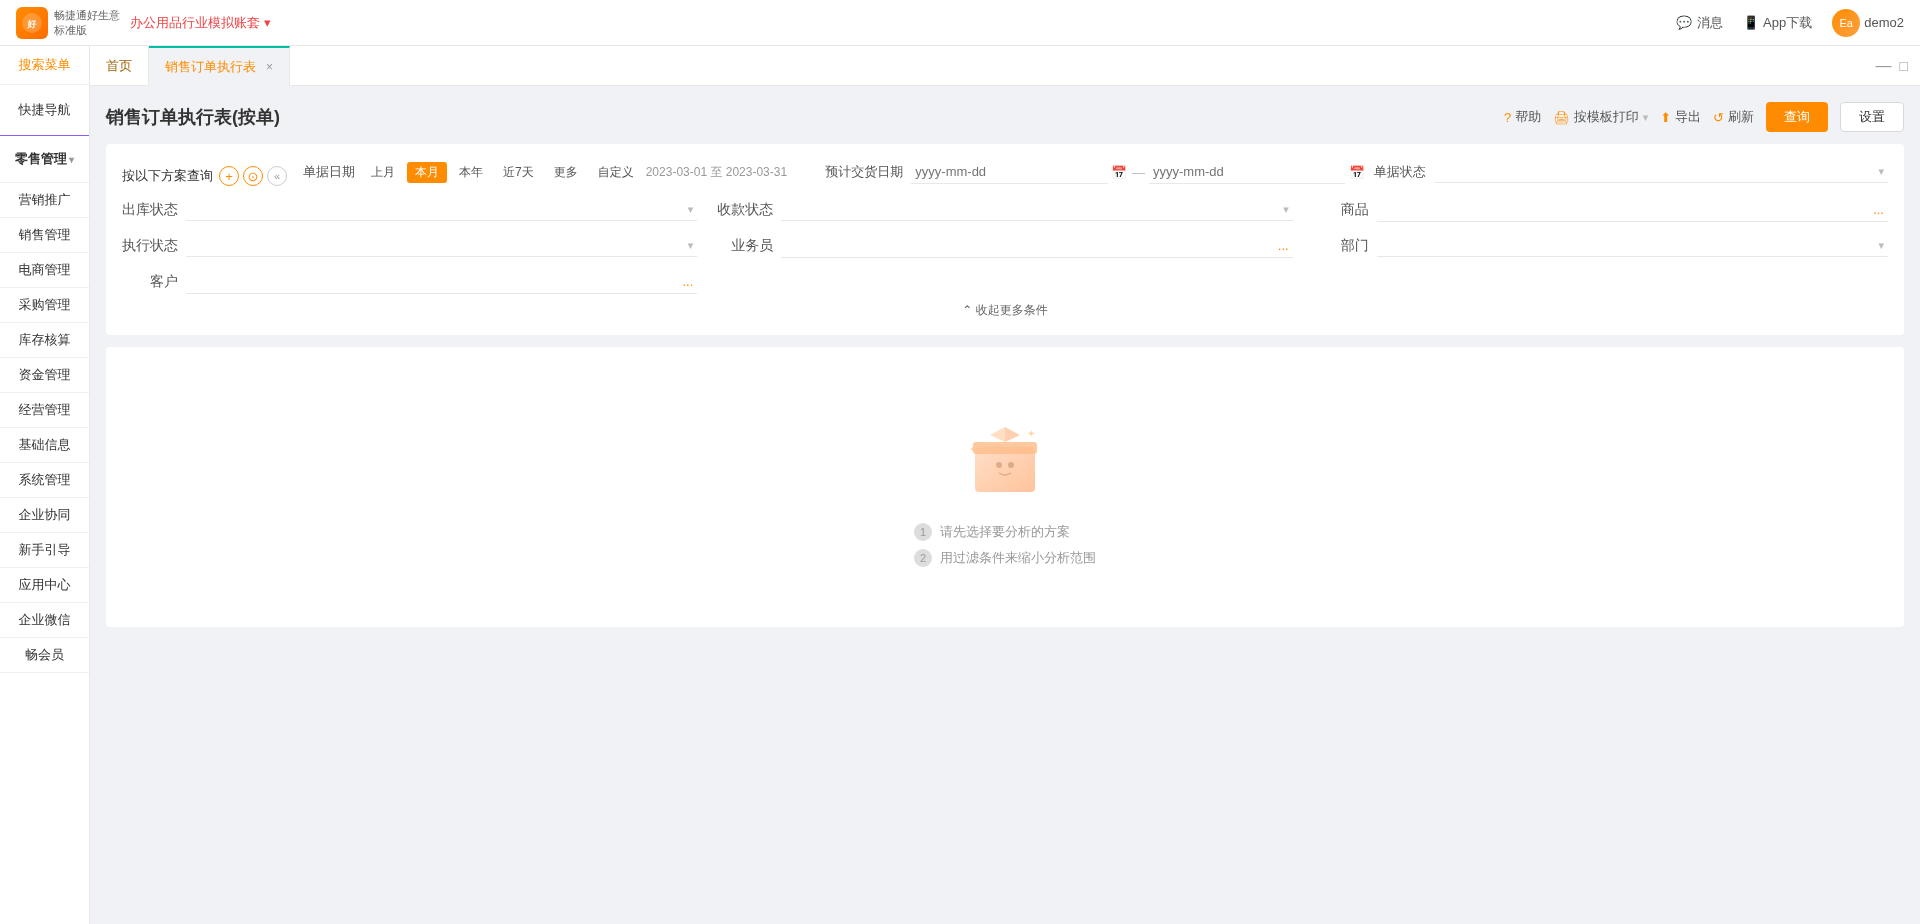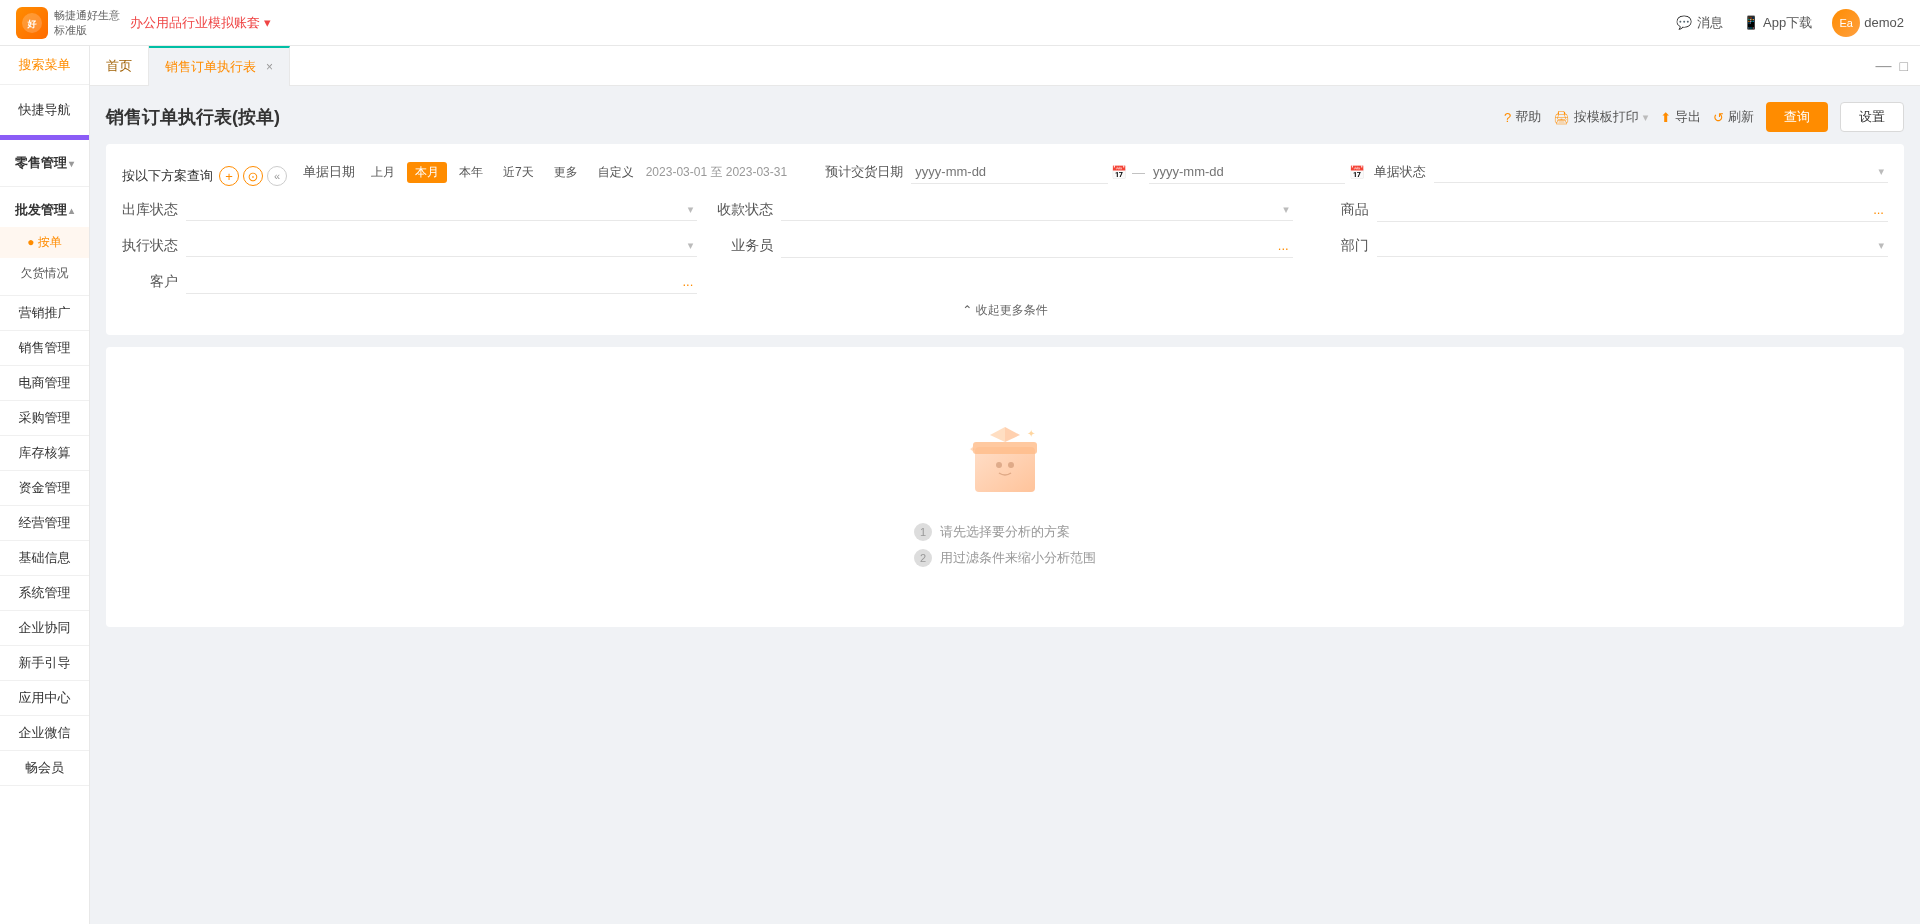--- a/index.html
+++ b/index.html
@@ -95,21 +95,21 @@
     .sidebar-search {
       padding: 10px 8px;
       border-bottom: 1px solid #f0f0f0;
       color: #ff8c00;
       font-size: 13px;
       text-align: center;
       cursor: pointer;
     }
     .sidebar-nav {
       padding: 8px 4px;
-      border-bottom: 5px solid #8b5cf6;
+      border-bottom: 1px solid #8b5cf6;
     }
     .sidebar-nav-item {
       display: flex;
       align-items: center;
       justify-content: center;
       gap: 4px;
       padding: 8px 6px;
       font-size: 13px;
       color: #333;
       cursor: pointer;
@@ -491,30 +491,20 @@
   <div class="sidebar">
     <div class="sidebar-search">搜索菜单</div>
     <div class="sidebar-nav">
       <div class="sidebar-nav-item">快捷导航</div>
     </div>
     <div class="sidebar-section">
       <div class="sidebar-section-header">
         <span>零售管理</span>
         <span class="arrow">▾</span>
       </div>
-    </div>
-    <div class="sidebar-section">
-      <div class="sidebar-section-header">
-        <span>批发管理</span>
-        <span class="arrow">▴</span>
-      </div>
-      <div class="sidebar-sub-item sidebar-active-item">
-        <span>● </span><span>按单</span>
-      </div>
-      <div class="sidebar-sub-item">欠货情况</div>
     </div>
     <div class="sidebar-item-plain">营销推广</div>
     <div class="sidebar-item-plain">销售管理</div>
     <div class="sidebar-item-plain">电商管理</div>
     <div class="sidebar-item-plain">采购管理</div>
     <div class="sidebar-item-plain">库存核算</div>
     <div class="sidebar-item-plain">资金管理</div>
     <div class="sidebar-item-plain">经营管理</div>
     <div class="sidebar-item-plain">基础信息</div>
     <div class="sidebar-item-plain">系统管理</div>

